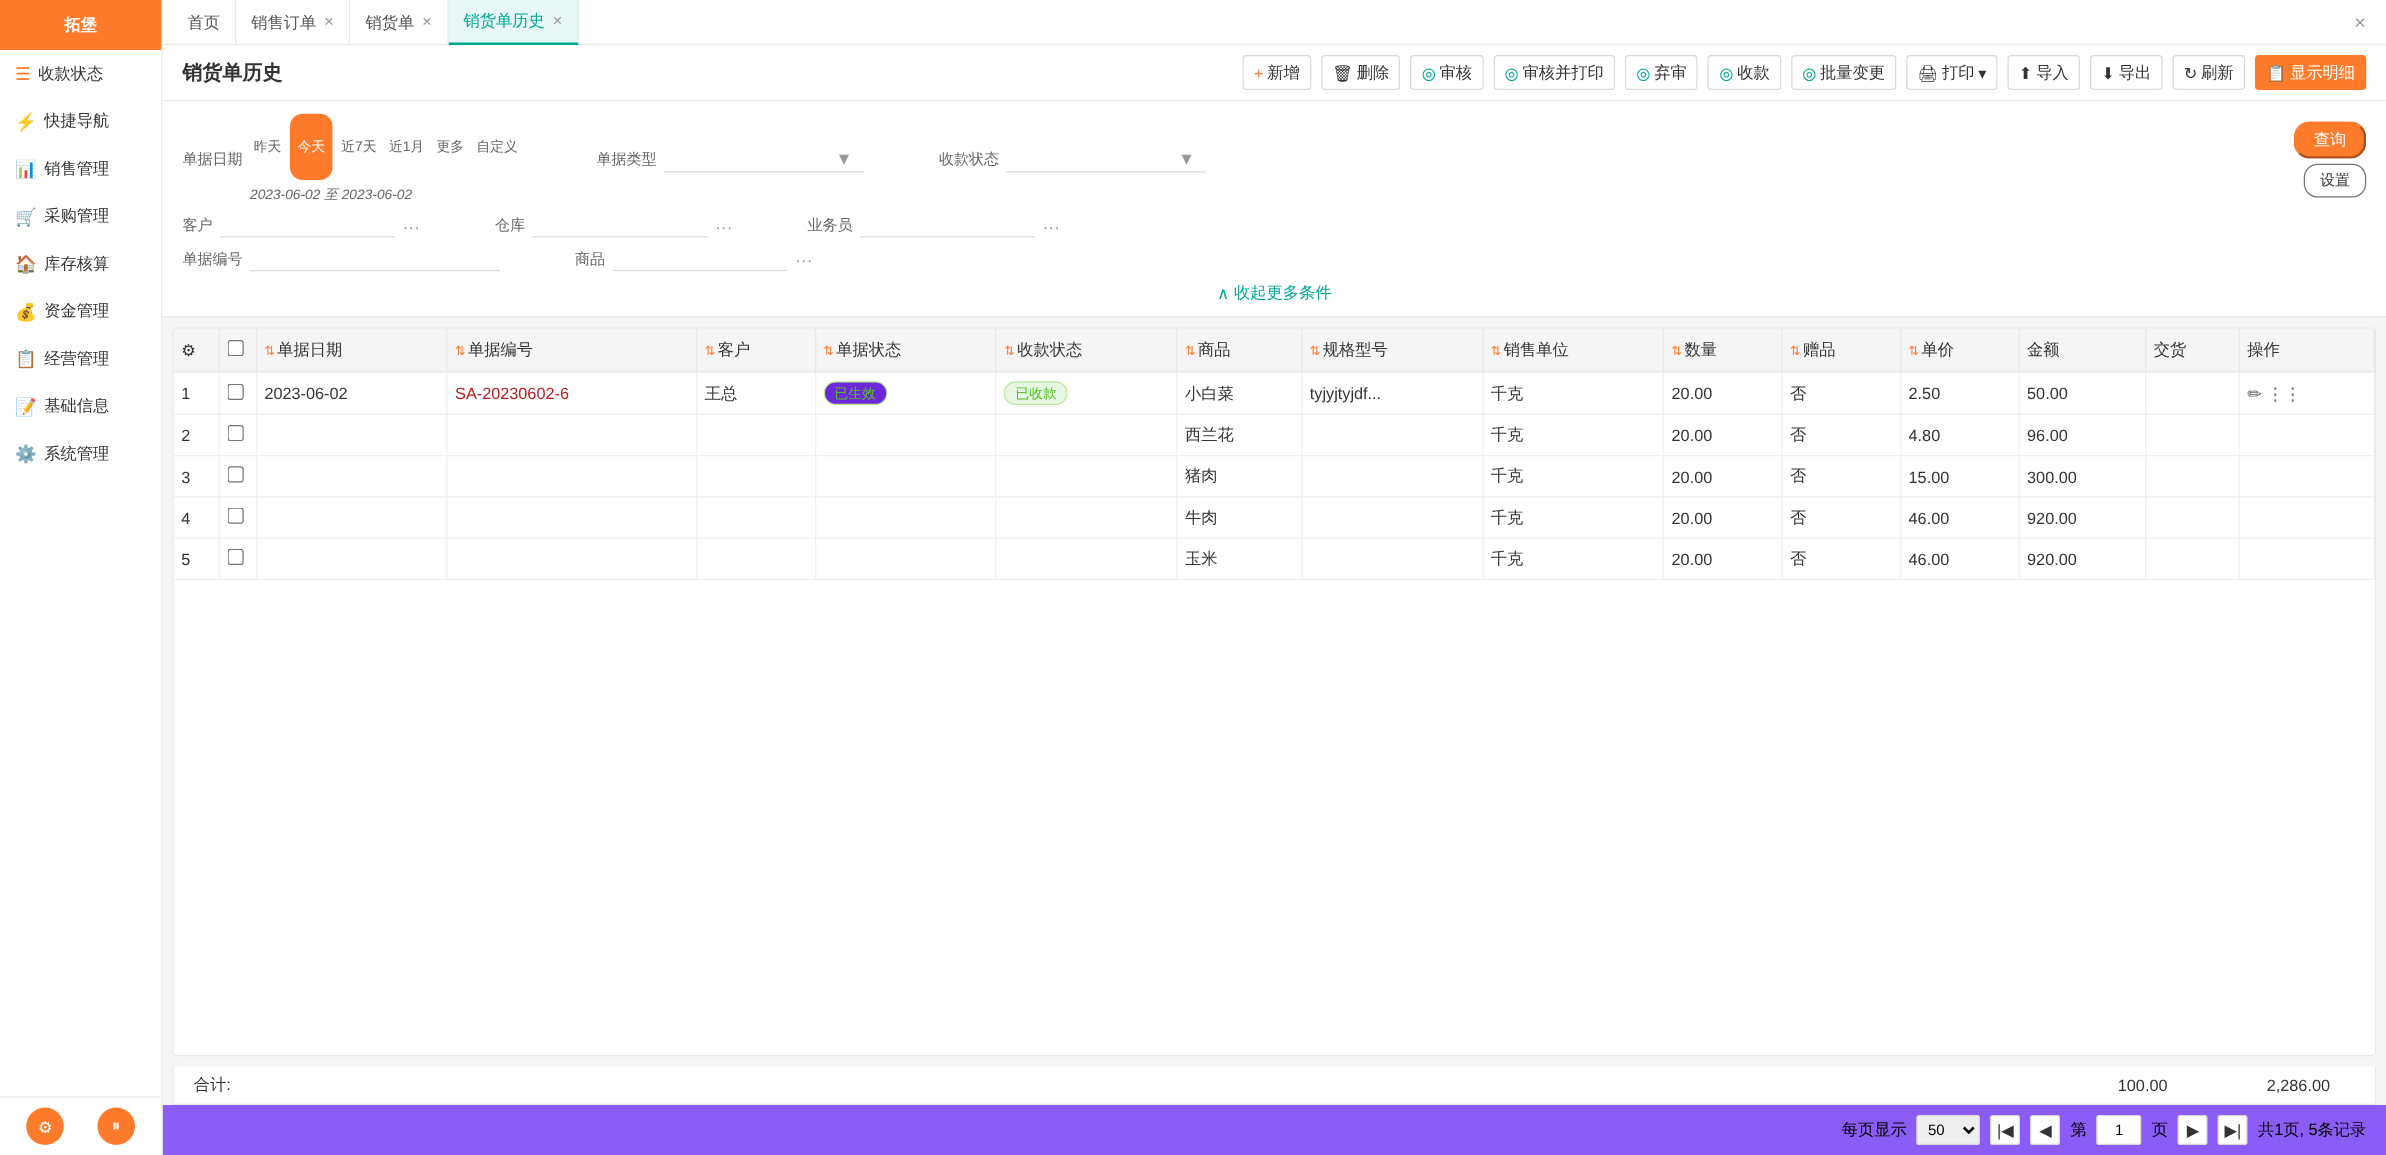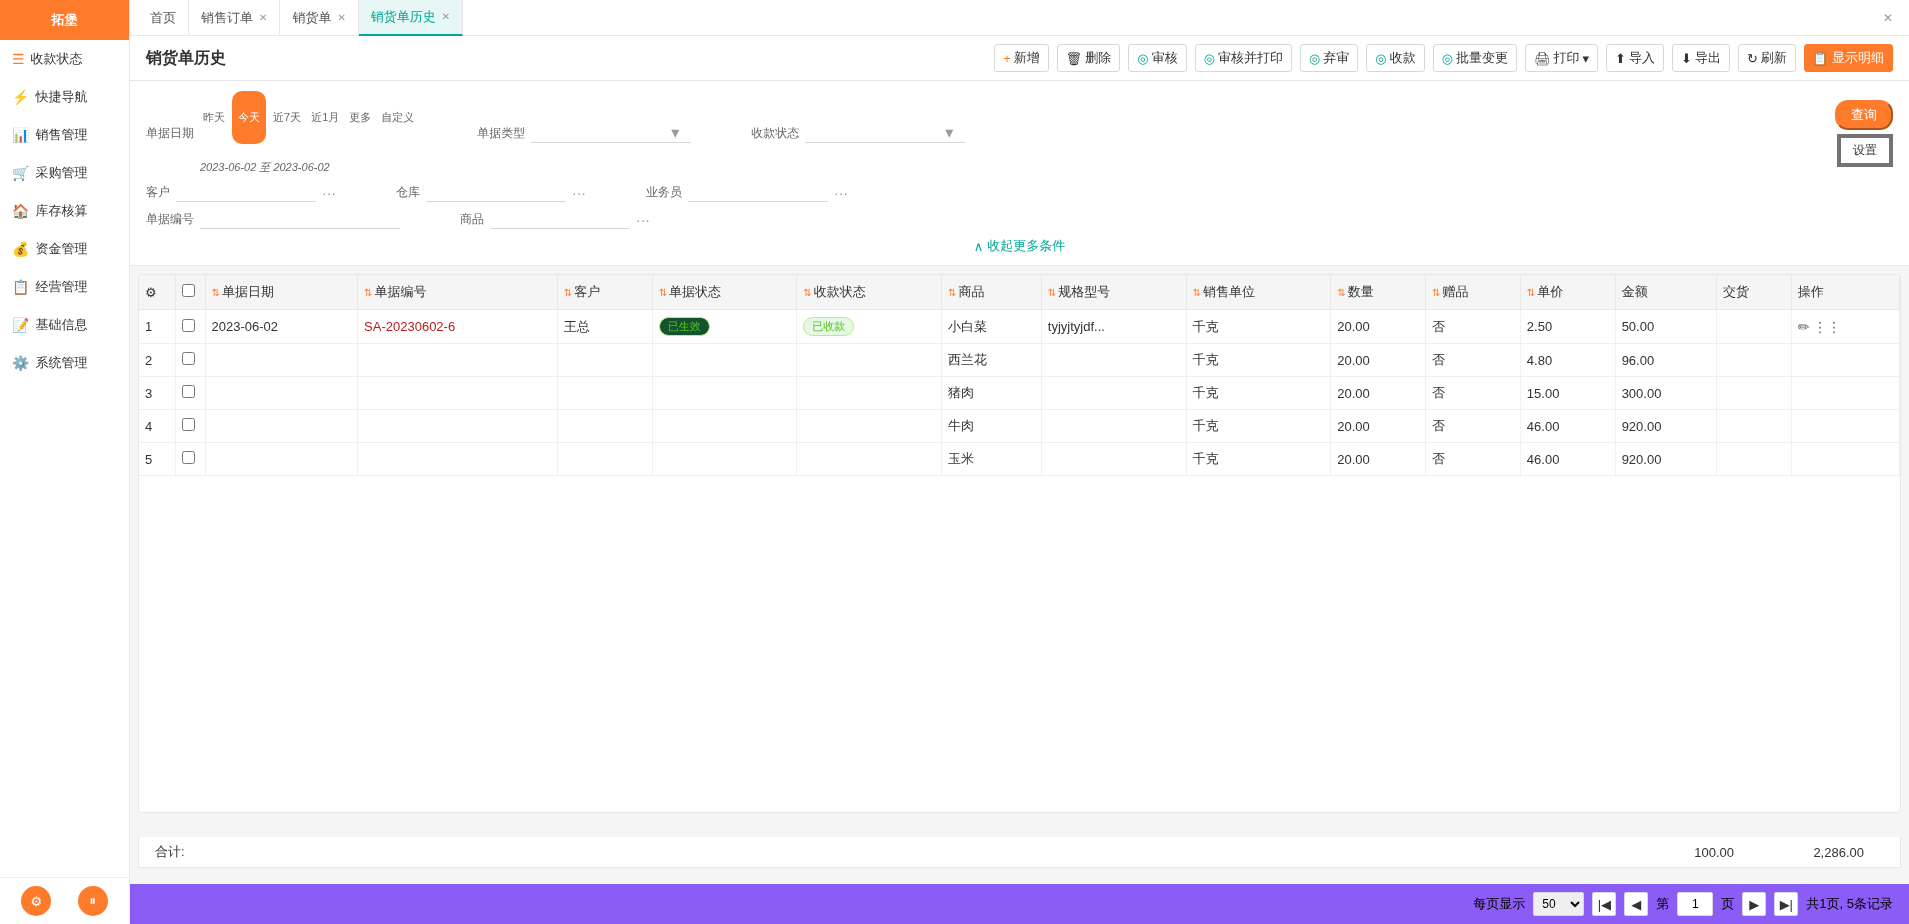--- a/index.html
+++ b/index.html
@@ -123,21 +123,21 @@
       gap: 3px;
       padding: 4px 8px;
       border: 1px solid #d9d9d9;
       background: #fff;
       border-radius: 3px;
       cursor: pointer;
       color: #333;
       font-size: 12px;
     }
     .btn-primary { background: #ff7b2c; border-color: #ff7b2c; color: #fff; border-radius: 13px; padding: 4px 14px; cursor: pointer; font-size: 13px; }
-    .btn-setting { background: #fff; border: 4px solid #737373; color: #333; border-radius: 0; padding: 4px 12px; cursor: pointer; font-size: 12px; }
+    .btn-setting { background: #fff; border: 1px solid #737373; color: #333; border-radius: 11px; padding: 4px 12px; cursor: pointer; font-size: 12px; }
 
     
     .filter-area {
       background: #fff;
       padding: 10px 16px;
       border-bottom: 1px solid #e8e8e8;
     }
     .filter-row {
       display: flex;
       align-items: center;
@@ -219,34 +219,34 @@
       color: #333;
       border-right: 1px solid #f0f0f0;
       white-space: nowrap;
     }
     .status-badge {
       display: inline-block;
       padding: 1px 8px;
       border-radius: 10px;
       font-size: 11px;
     }
-    .status-effective { background: #14532d; color: #52c41a; border: 1px solid #b7eb8f; }
+    .status-effective { background: #6d28d9; color: #52c41a; border: 1px solid #b7eb8f; }
     .status-collected { background: #e6f7e6; color: #52c41a; border: 1px solid #b7eb8f; }
     .action-icon { color: #666; cursor: pointer; font-size: 14px; }
 
     
     .table-footer {
       background: #fff;
       border-top: 1px solid #e8e8e8;
       padding: 6px 16px;
       display: flex;
       align-items: center;
       font-size: 12px;
       color: #333;
-      margin: 16px 8px;
+      margin: 0 8px;
       border: 1px solid #e8e8e8;
       border-top: none;
     }
 
     
     .pagination {
       display: flex;
       align-items: center;
       justify-content: flex-end;
       padding: 8px 16px;
@@ -406,21 +406,21 @@
           <span>显示明细</span>
         </button>
       </div>
     </div>
 
     <div class="filter-area">
       <div class="filter-row">
 
         <div class="filter-item">
           <span class="filter-label">单据日期</span>
-          <div style="display:flex;flex-direction:column;gap:14px;">
+          <div style="display:flex;flex-direction:column;gap:2px;">
             <div class="date-quick-btns">
               <span class="date-quick-btn">昨天</span>
               <span class="date-quick-btn active">今天</span>
               <span class="date-quick-btn">近7天</span>
               <span class="date-quick-btn">近1月</span>
               <span class="date-quick-btn">更多</span>
               <span class="date-quick-btn">自定义</span>
             </div>
             <div class="date-range-text">2023-06-02 至 2023-06-02</div>
           </div>

